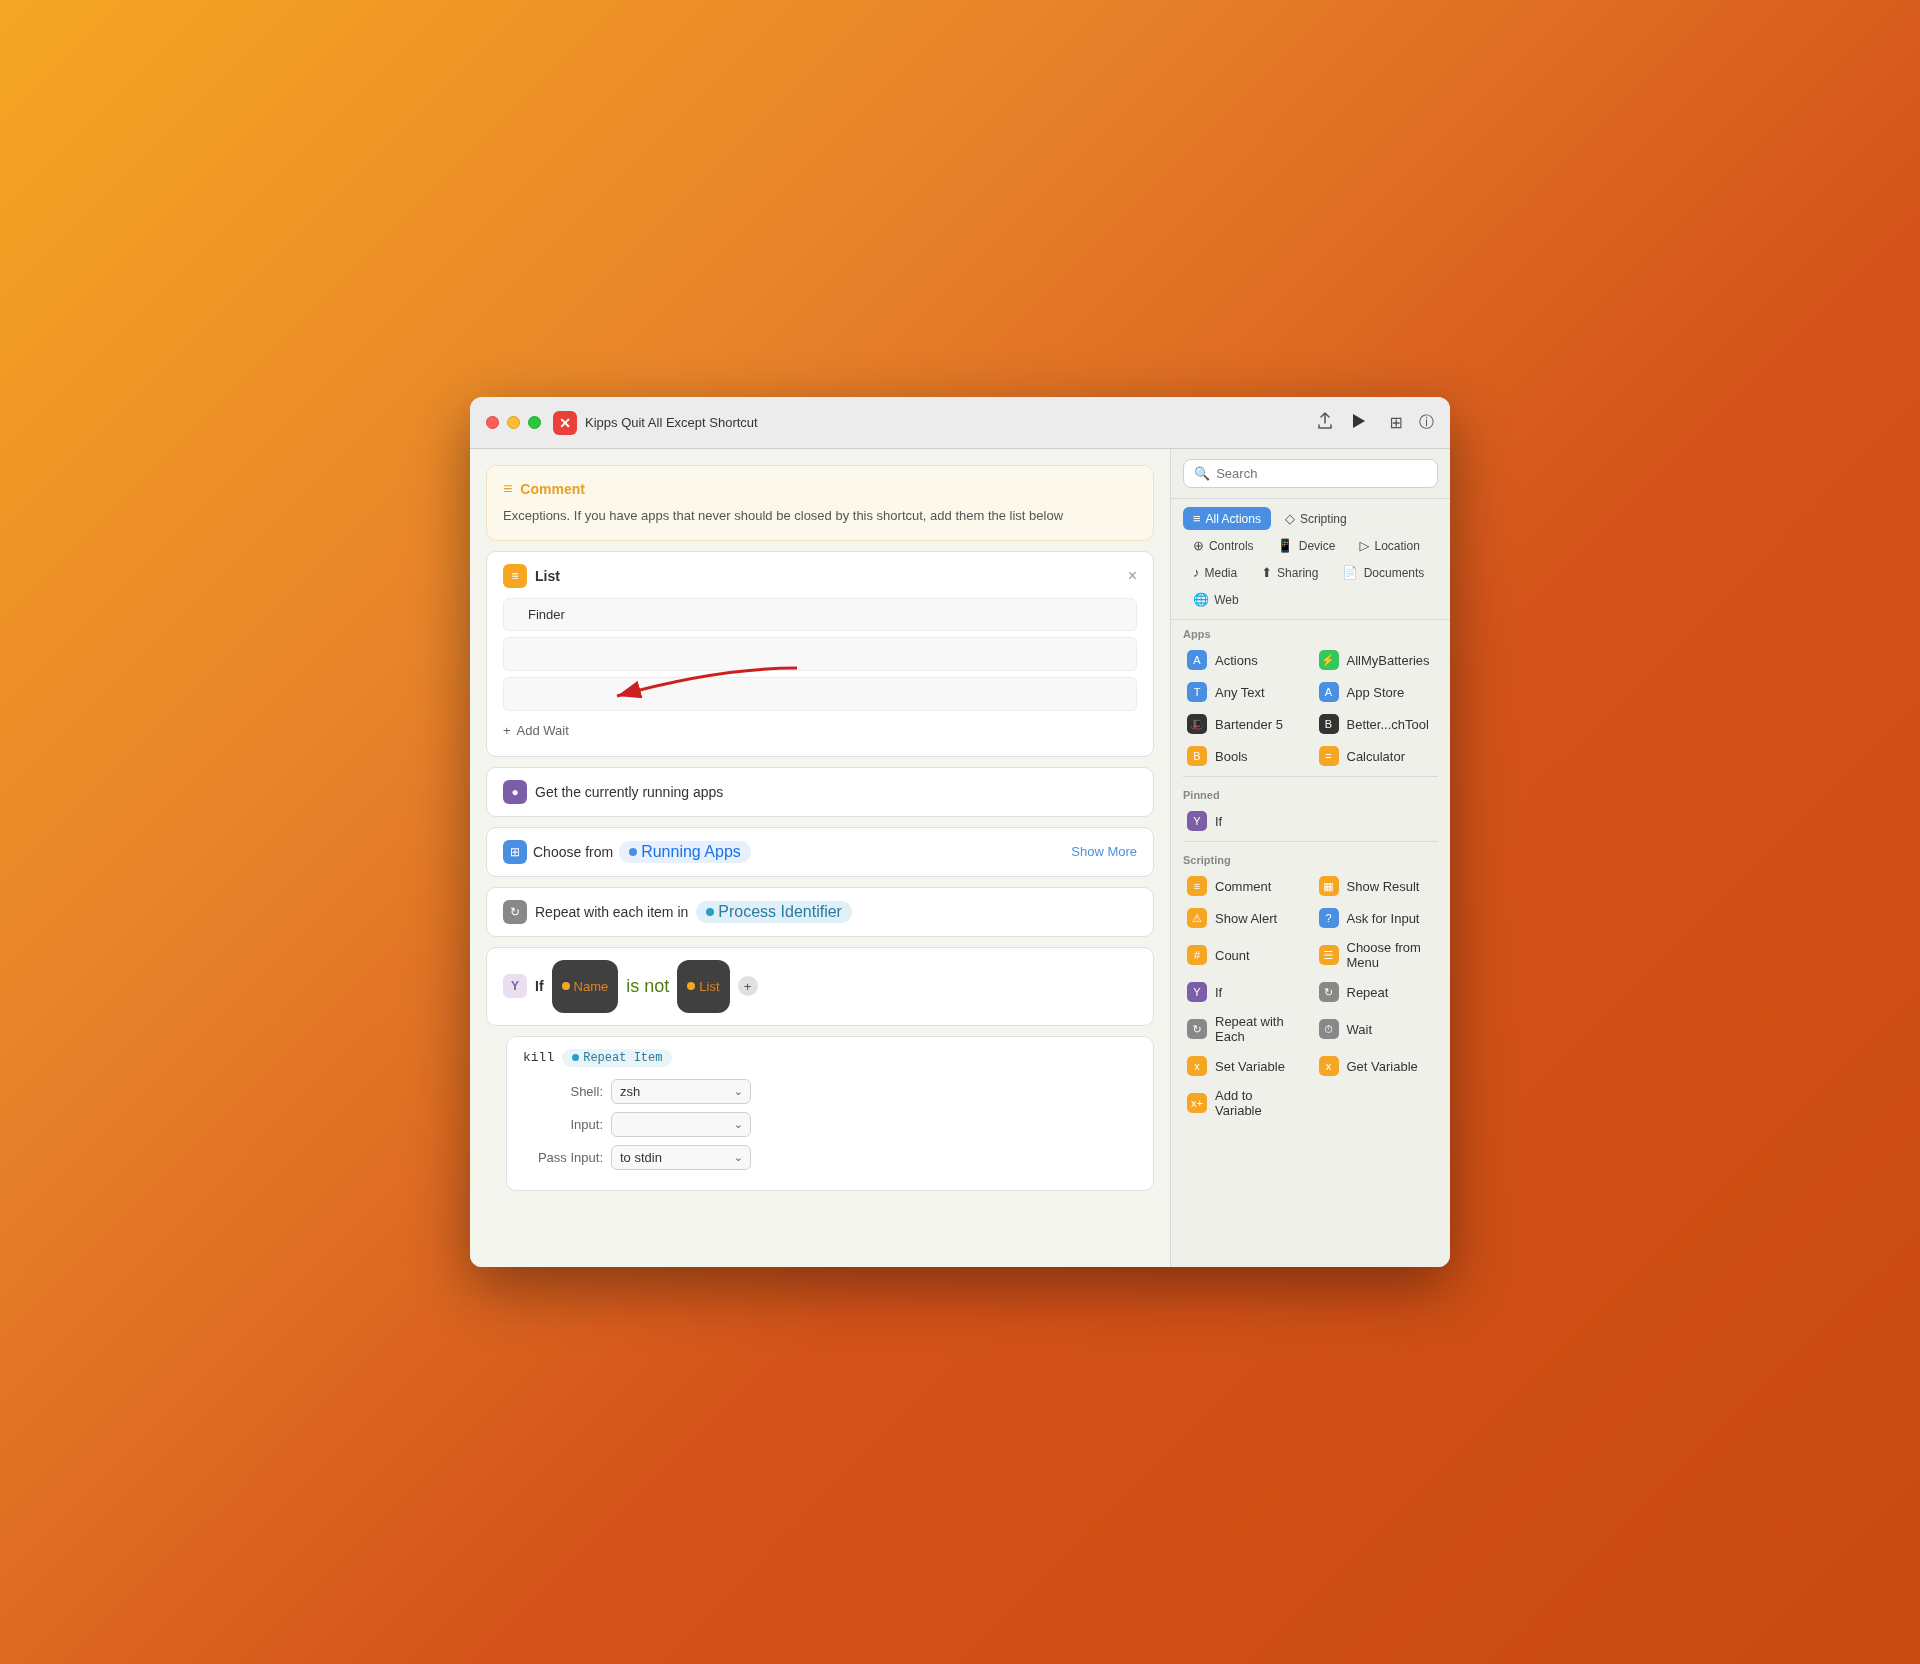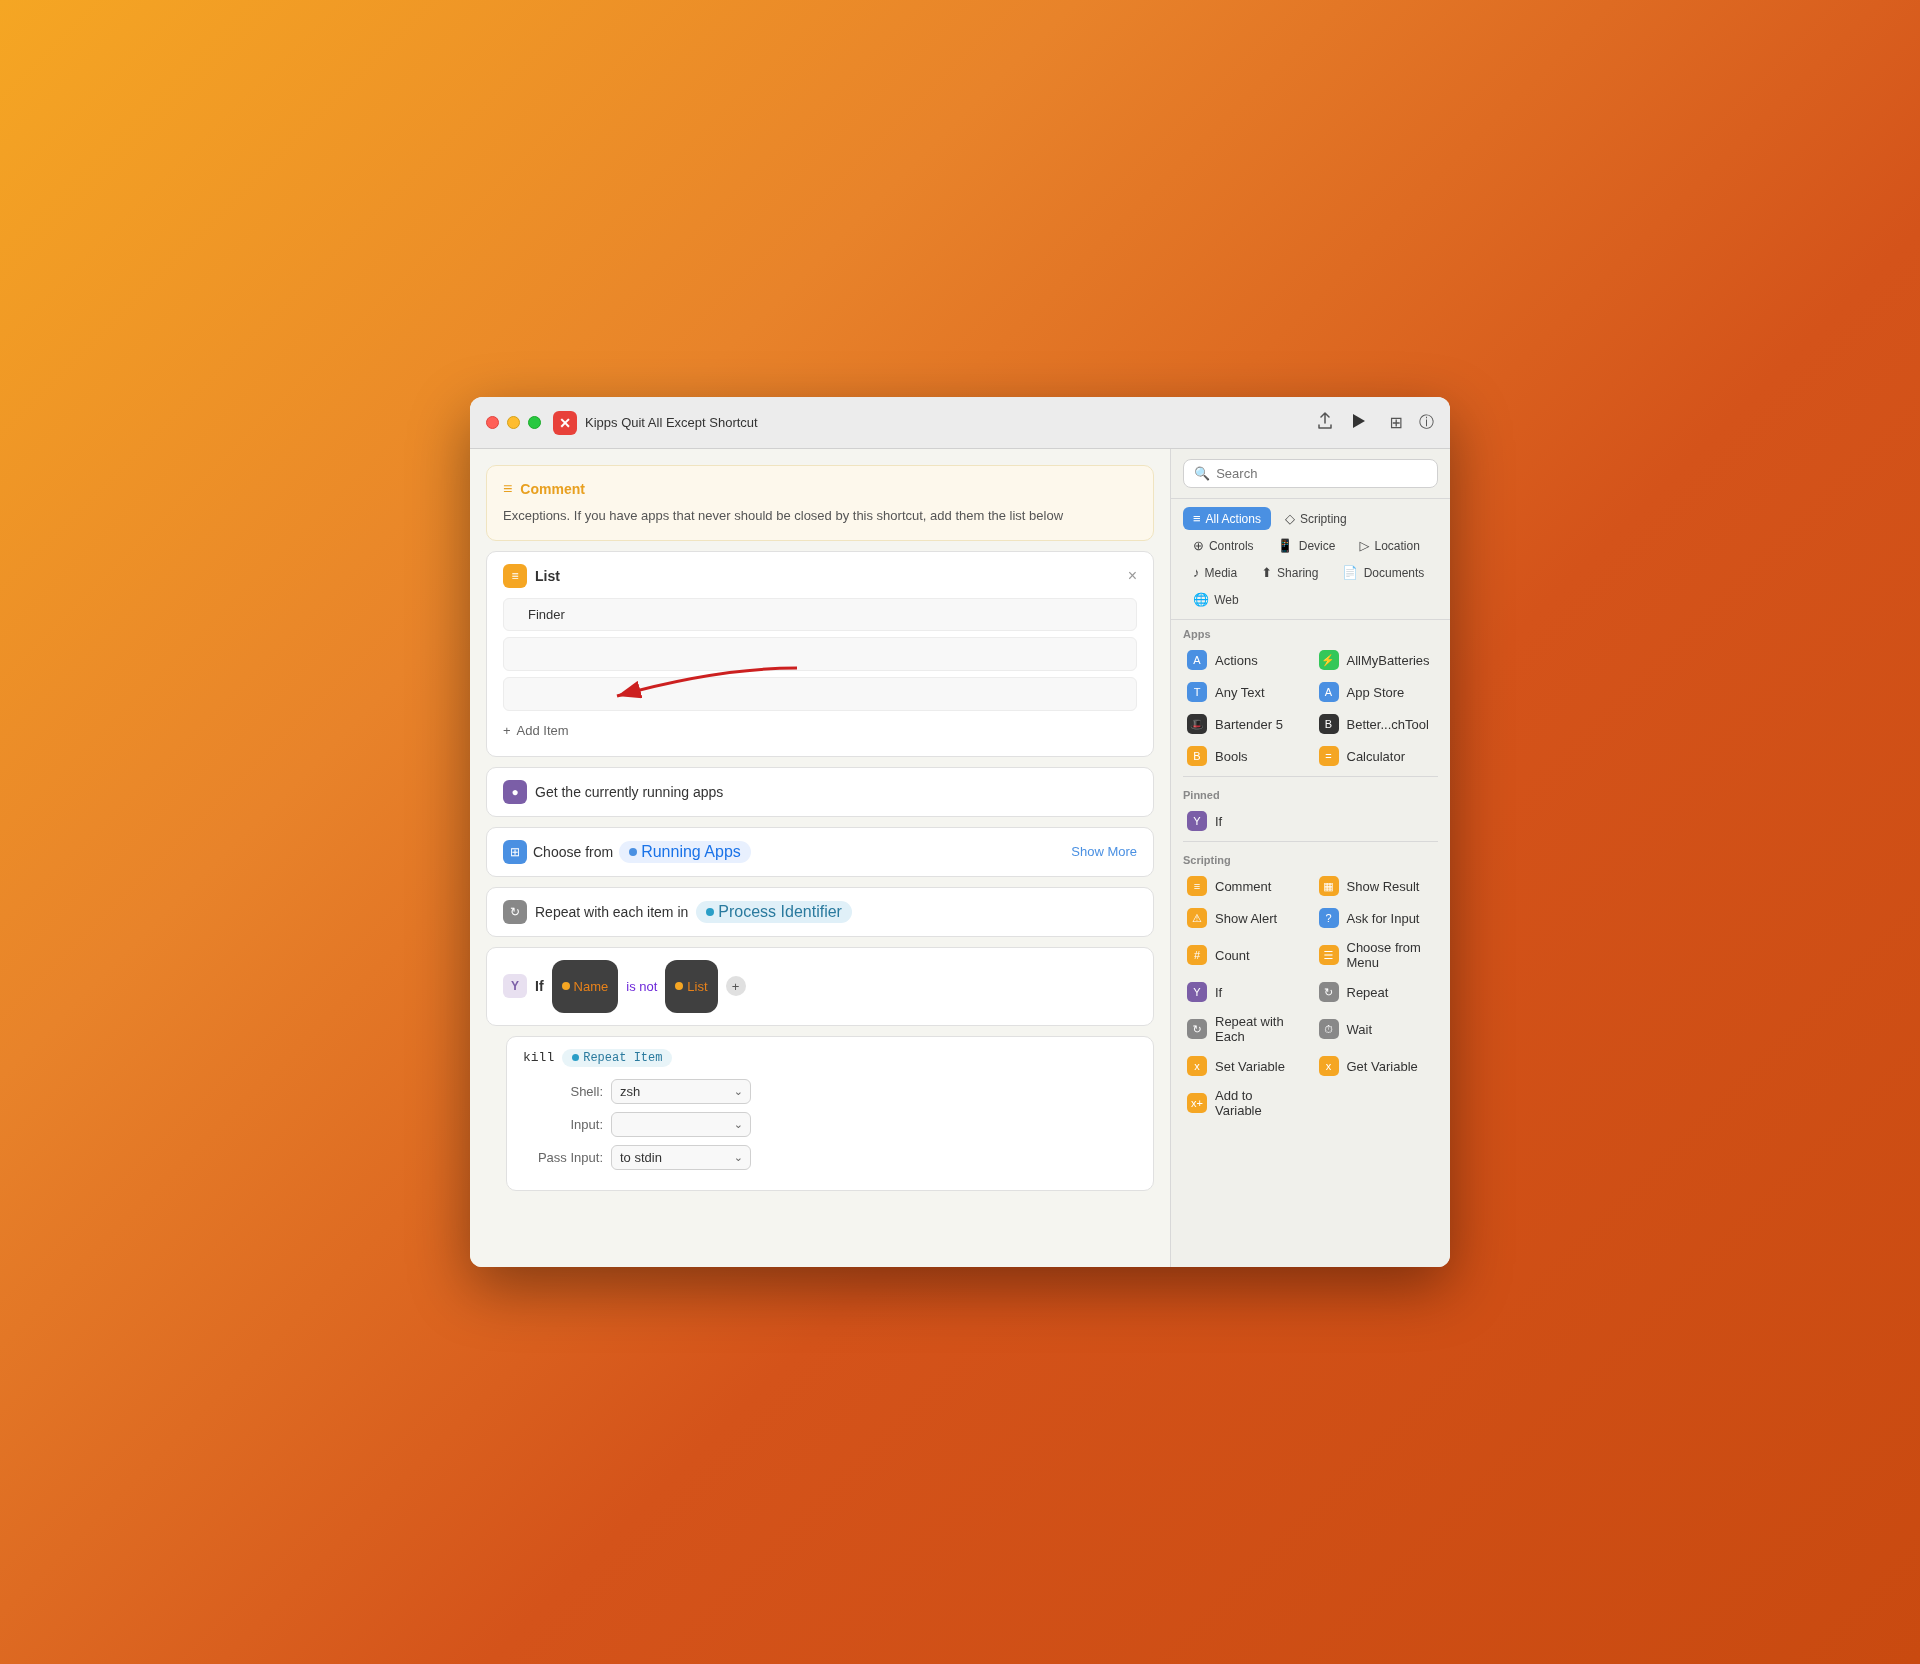--- a/index.html
+++ b/index.html
@@ -276,21 +276,21 @@
       color: #e8821a;
       border-radius: 12px;
       padding: 19px 10px;
       font-size: 13px;
       font-weight: 500;
       display: flex;
       align-items: center;
       gap: 4px;
     }
     .pill-orange-dot { width: 8px; height: 8px; border-radius: 50%; background: #f5a623; }
-    .condition-text { font-size: 13px; color: #6d28d9; }
+    .condition-text { font-size: 18px; color: #4d7c0f; }
     .plus-btn {
       width: 20px;
       height: 20px;
       border-radius: 50%;
       background: #e0e0e0;
       display: flex;
       align-items: center;
       justify-content: center;
       font-size: 13px;
       color: #555;
@@ -562,21 +562,21 @@
           <defs>
             <marker id="arrowhead" markerWidth="8" markerHeight="6" refX="8" refY="3" orient="auto">
               <polygon points="0 0, 8 3, 0 6" fill="#cc2020"></polygon>
             </marker>
           </defs>
           <path d="M 280 10 Q 200 10 100 38" stroke="#cc2020" stroke-width="3" fill="none" marker-end="url(#arrowhead)"></path>
         </svg>
 
         <div class="add-item-row">
           <span>+</span>
-          <span>Add Item</span>
+          <span>Add Wait</span>
         </div>
       </div>
 
       <div class="action-block">
         <div class="action-inline">
           <div class="block-icon icon-purple">●</div>
           <span class="action-text">Get the currently running apps</span>
         </div>
       </div>
 

